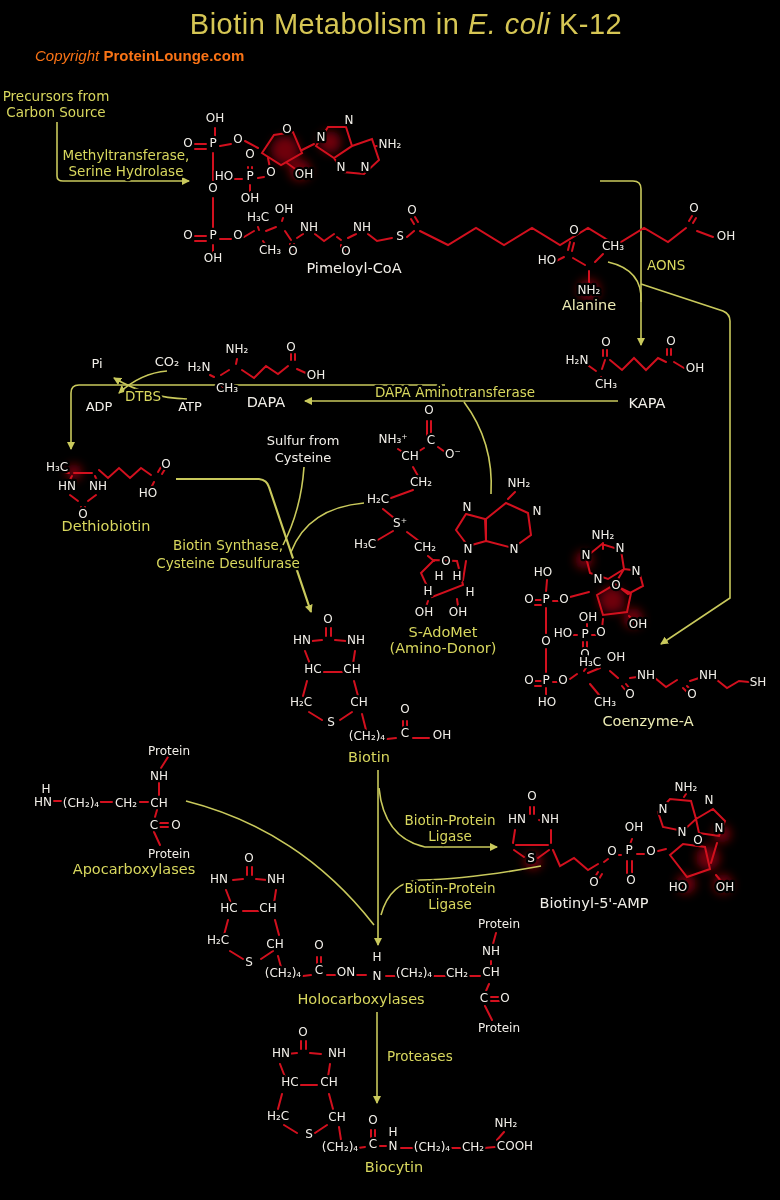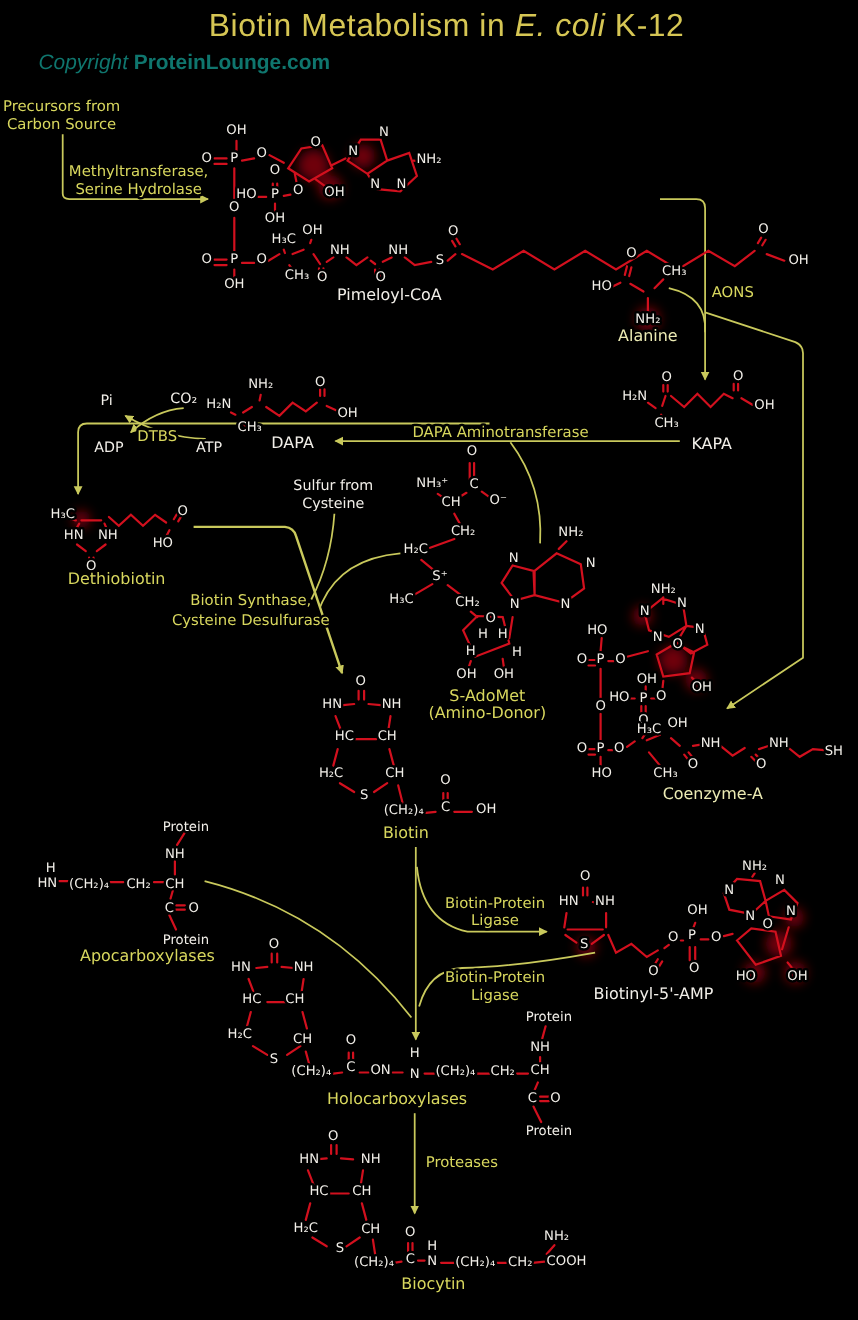--- a/index.html
+++ b/index.html
@@ -1,21 +1,21 @@
 <!DOCTYPE html>
 <html><head>
 <meta charset="utf-8">
 <style>
   html,body{margin:0;padding:0;background:#000;}
   .canvas{position:relative;width:780px;height:1200px;background:#000;overflow:hidden;
           font-family:"Liberation Sans",sans-serif;}
   .title{position:absolute;top:8px;left:0;width:780px;text-align:center;
          font-size:29px;color:#d6c654;letter-spacing:.5px;padding-left:16px;}
   .title .it{font-style:italic;}
-  .copy{position:absolute;top:47px;left:35px;font-size:19px;color:#0f766e;}
+  .copy{position:absolute;top:47px;left:35px;font-size:15px;color:#f97316;}
   .copy .it{font-style:italic;}
   .copy .bd{font-weight:bold;}
   svg{position:absolute;top:0;left:0;}
   svg text{font-family:"DejaVu Sans","Liberation Sans",sans-serif;
            paint-order:stroke;stroke:#000;stroke-width:4.5px;stroke-linejoin:round;}
   .atom text, text.atom{font-size:12px;fill:#f2efe9;text-anchor:middle;}
   text.lblW{font-size:14.5px;fill:#f2efe9;text-anchor:middle;}
   text.lblY{font-size:14.5px;fill:#d8d75e;text-anchor:middle;}
   text.lblP{font-size:14.5px;fill:#ecebb4;text-anchor:middle;}
   text.enz{font-size:13.5px;fill:#d8d75e;text-anchor:middle;}

